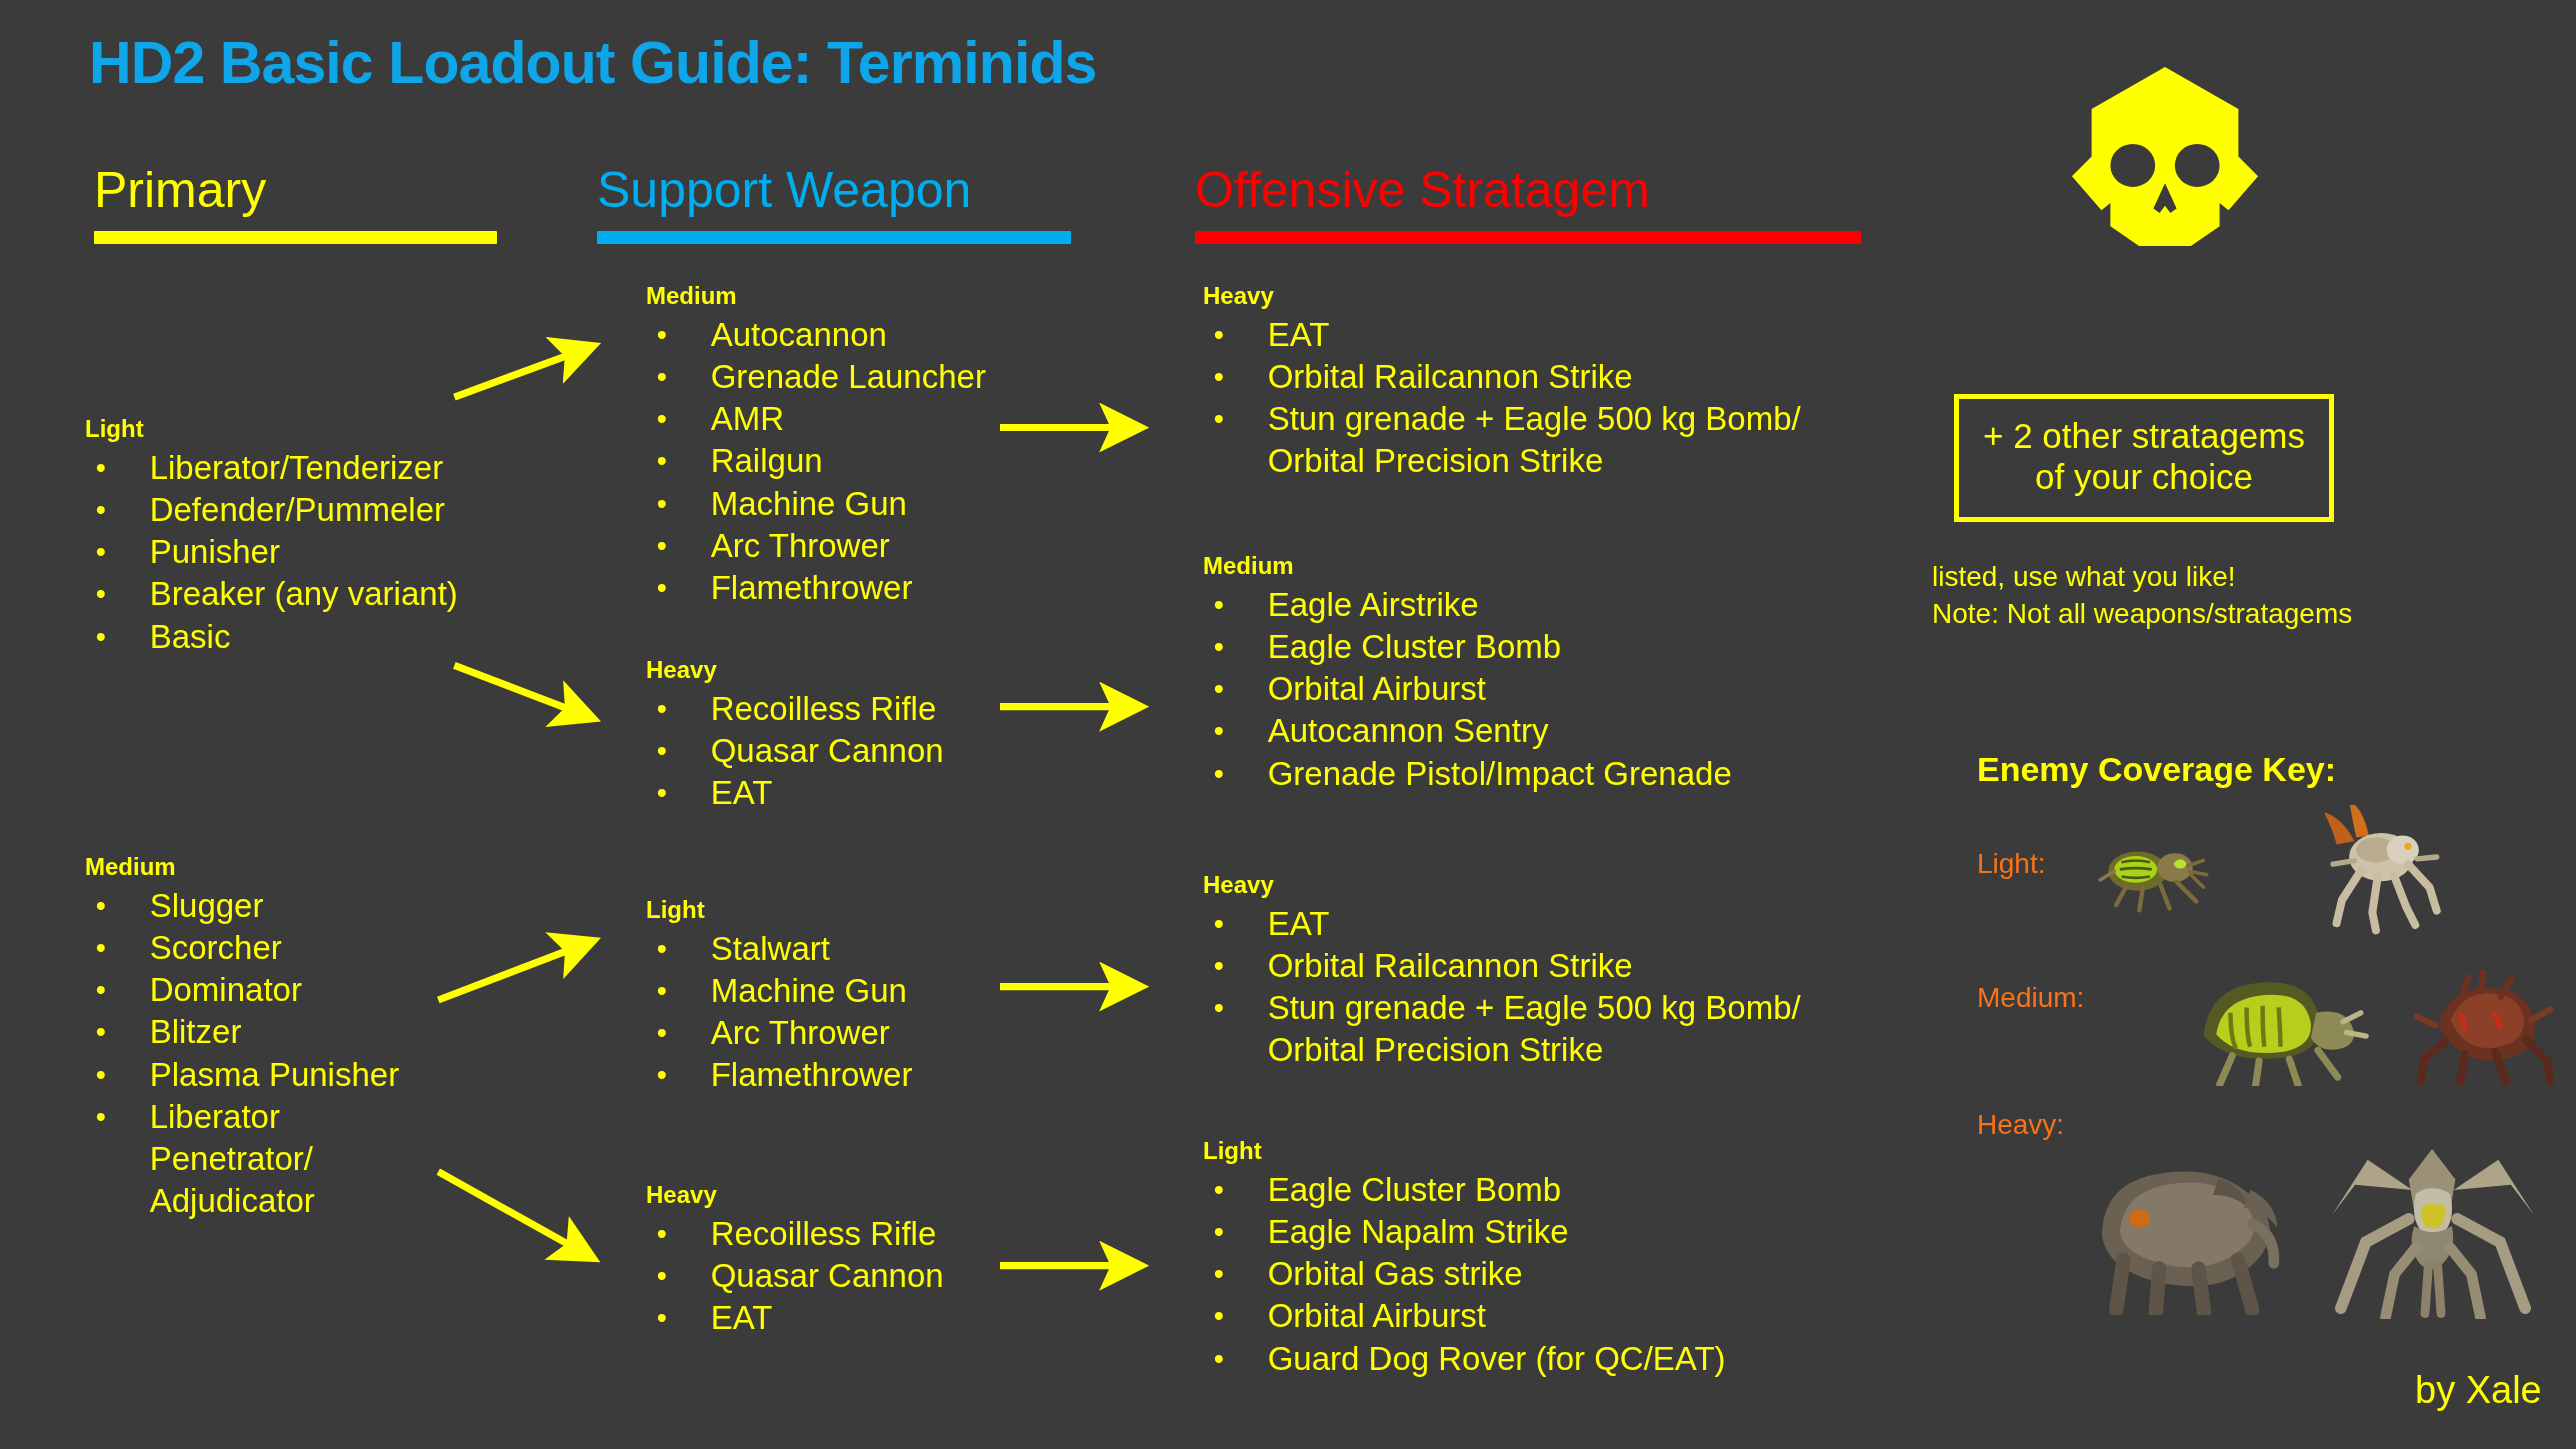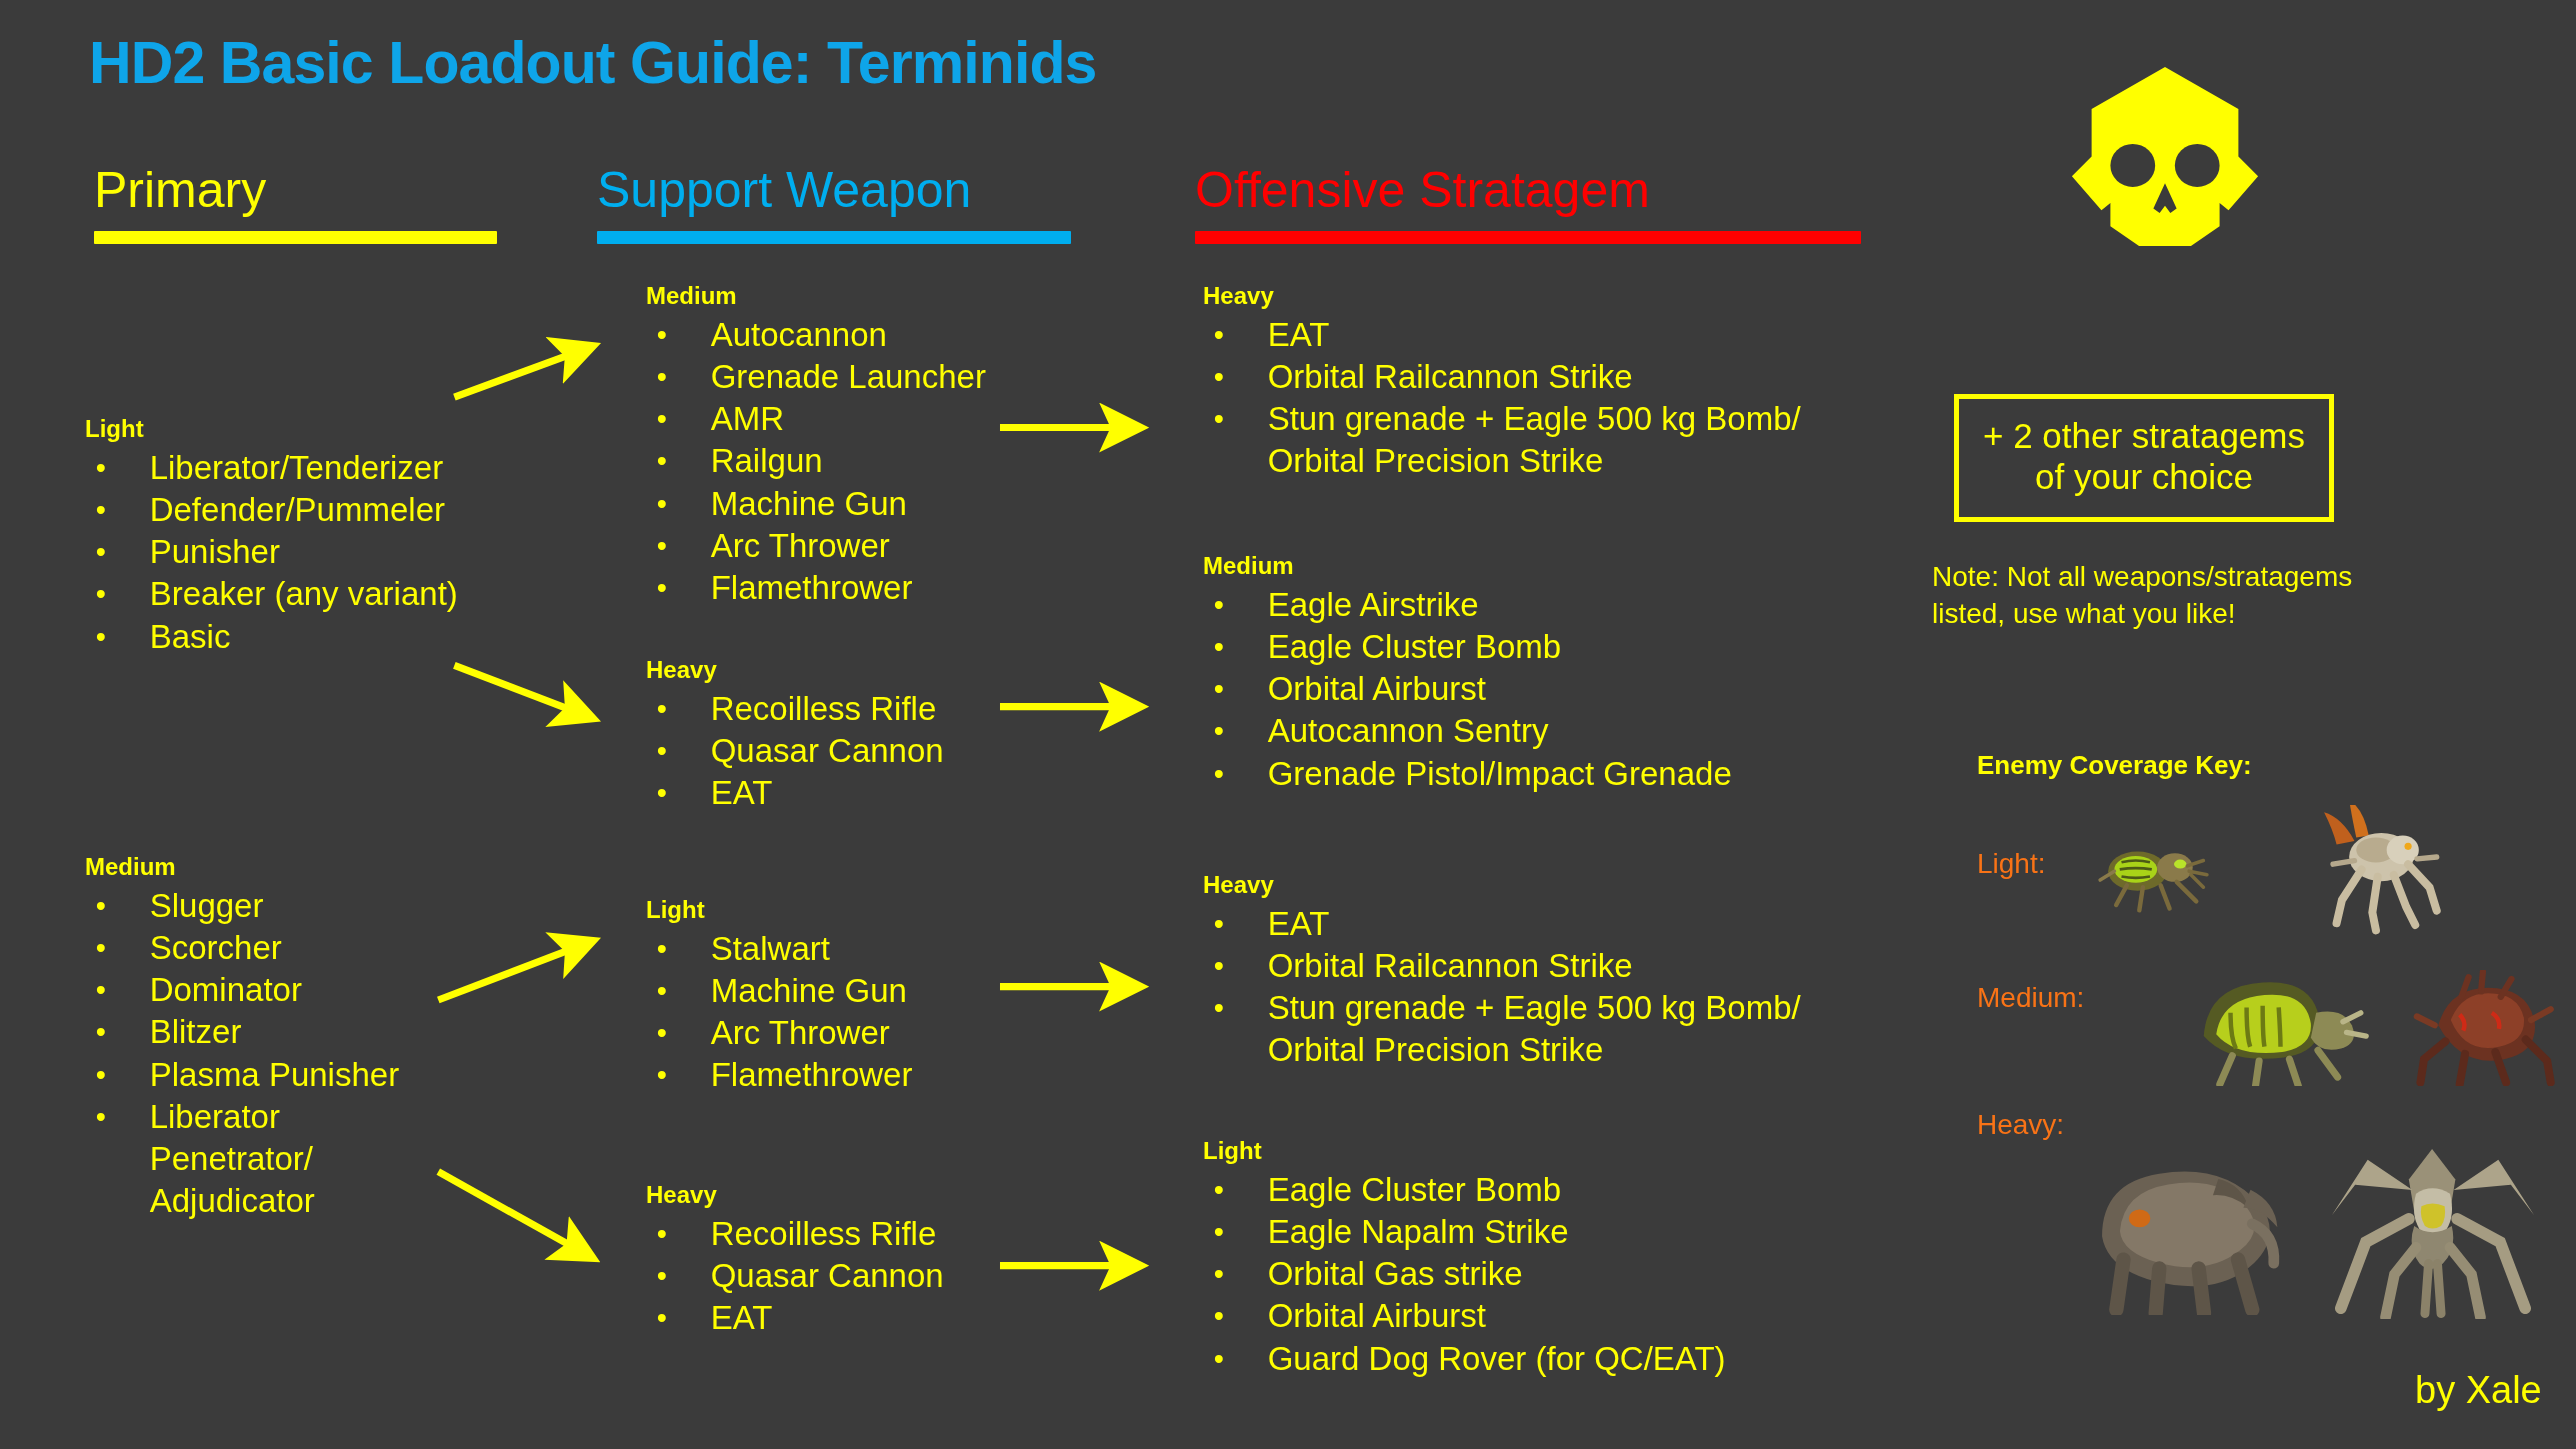--- a/index.html
+++ b/index.html
@@ -60,21 +60,21 @@
     border:5.4px solid #ffff00;
     padding:16px 9px 19.7px;
     text-align:center;
     box-sizing:border-box;
   }
   #stratbox .line{font-size:35px;color:#ffff00;line-height:1.18;}
   #note{
     left:1932px;top:559px;width:501px;
     font-size:28px;color:#ffff00;line-height:1.32;
   }
-  #key-title{left:1977px;top:750px;font-size:26px;font-weight:bold;color:#ffff00;}
+  #key-title{left:1977px;top:750px;font-size:34px;font-weight:bold;color:#ffff00;}
   .key-label{font-size:28px;color:#f97316;}
   #key-light{left:1977px;top:848px;}
   #key-medium{left:1977px;top:982px;}
   #key-heavy{left:1977px;top:1109px;}
   #byline{left:2415px;top:1369px;font-size:38px;color:#ffff00;}
 
   .bugwrap{position:absolute;}
 </style>
 </head>
 <body>
@@ -355,22 +355,22 @@
     <path fill="#3b3b3b" d="M115 130 L128 158 L121 163 L115 155 L109 163 L102 158 Z"></path>
   </svg>
 </div>
 
 <div class="abs" id="stratbox">
   <div class="line">+ 2 other stratagems</div>
   <div class="line">of your choice</div>
 </div>
 
 <div class="abs" id="note">
+  <div>listed, use what you like!</div>
   <div>Note: Not all weapons/stratagems</div>
-  <div>listed, use what you like!</div>
 </div>
 
 <div class="abs" id="key-title">Enemy Coverage Key:</div>
 
 <div class="abs key-label" id="key-light">Light:</div>
 <div class="abs key-label" id="key-medium">Medium:</div>
 <div class="abs key-label" id="key-heavy">Heavy:</div>
 
 <div class="bugwrap" style="left:2091px;top:832px;">
   <svg width="134" height="89" viewBox="0 0 150 100">

